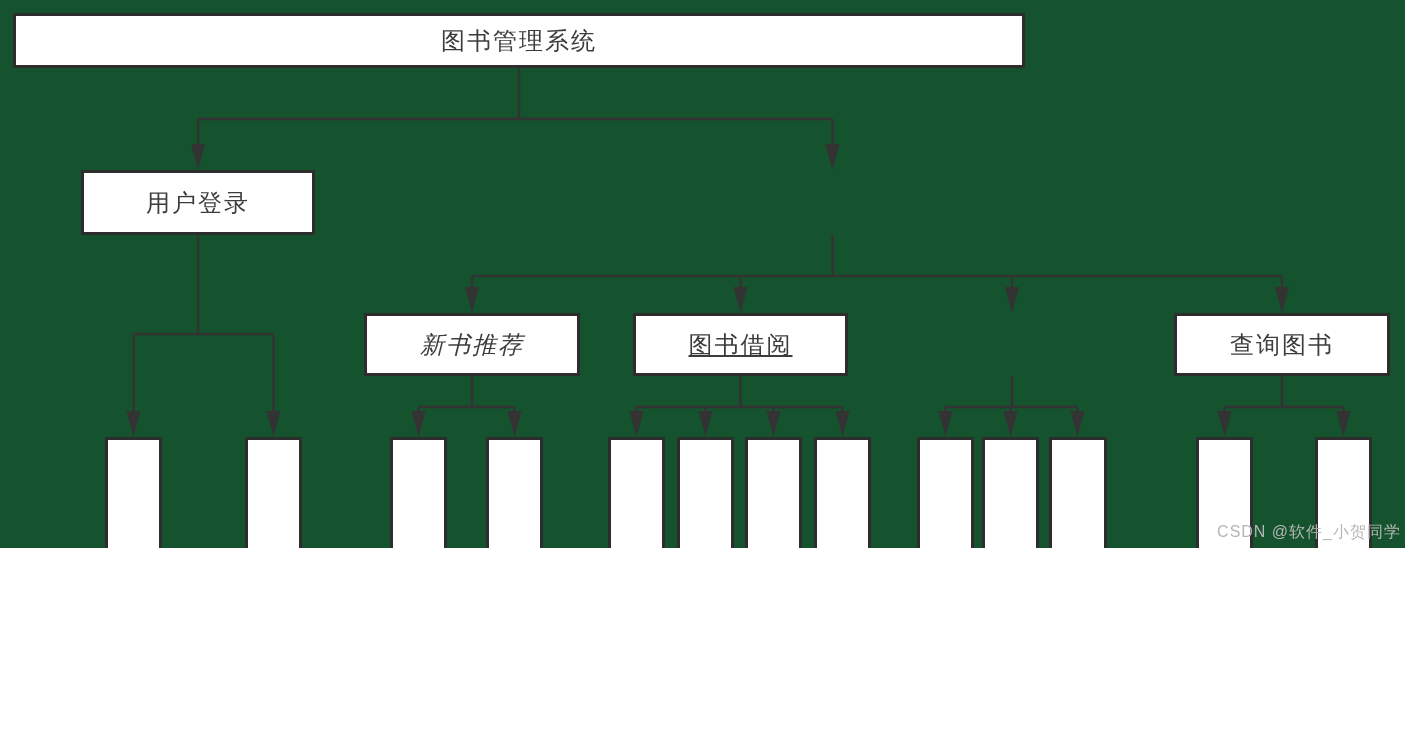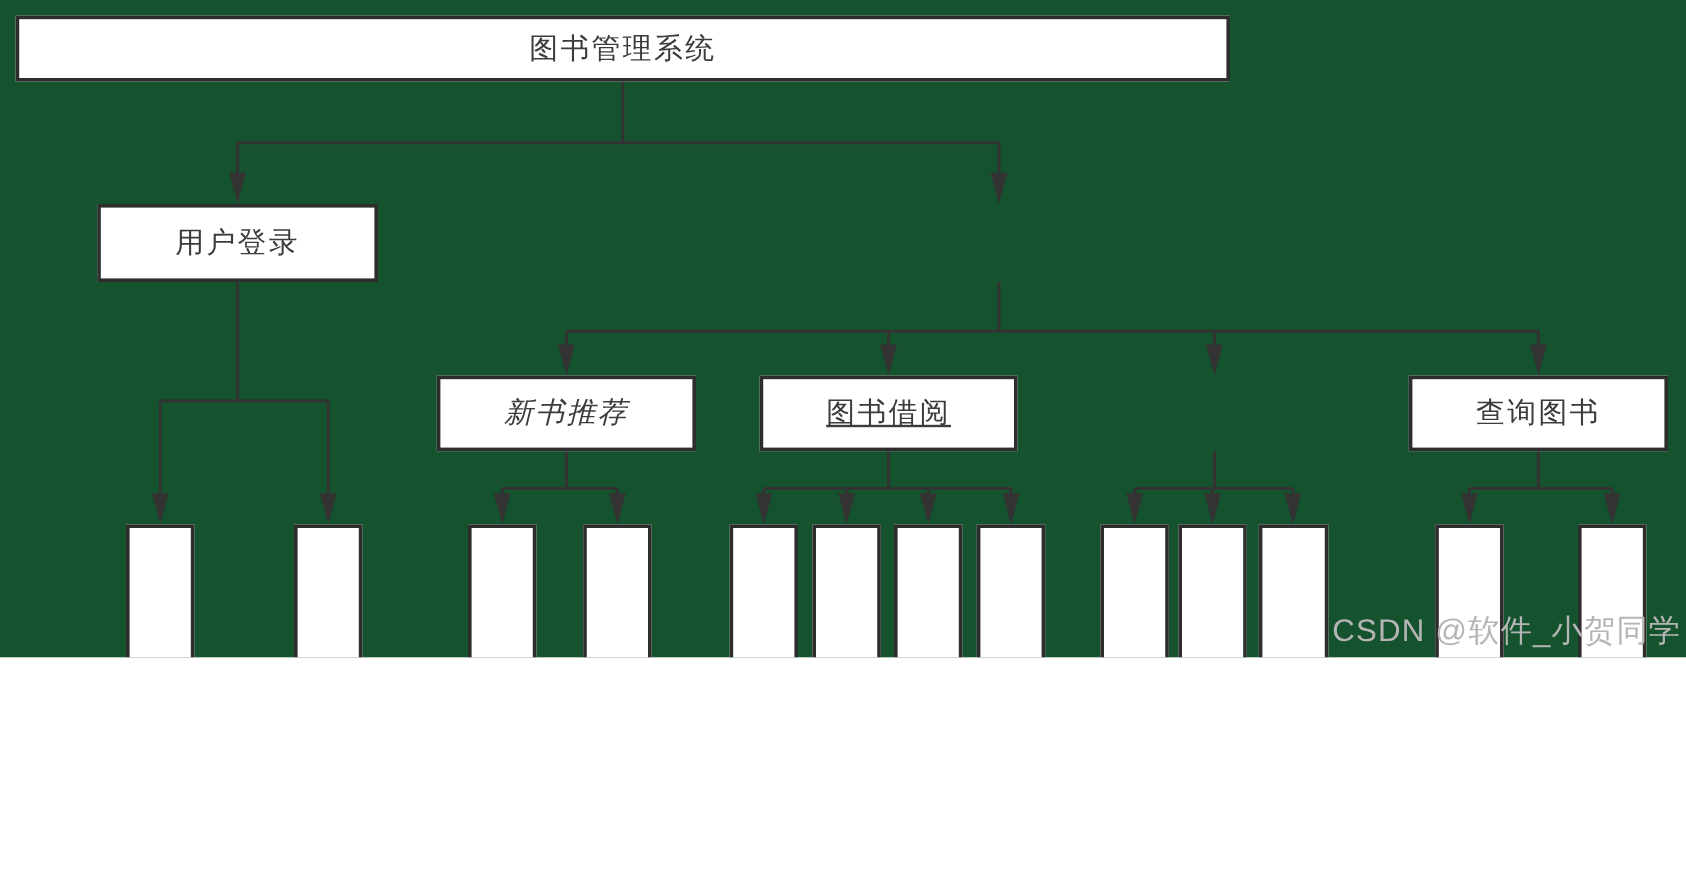--- a/index.html
+++ b/index.html
@@ -27,21 +27,21 @@
   .vnode{
     writing-mode:vertical-rl;
     text-orientation:mixed;
     letter-spacing:5px;
     font-size:23px;
   }
   .vnode.long{letter-spacing:3px;font-size:22px;}
   .watermark{
     position:absolute;
     right:4px;bottom:5px;
-    font-size:26px;
+    font-size:16px;
     color:#b5b5b5;
     letter-spacing:1px;
     z-index:3;
     white-space:nowrap;
   }
   svg line{stroke:#333333;stroke-width:2.5;}
   svg polygon{fill:#333333;stroke:none;}
 </style>
 </head>
 <body>

